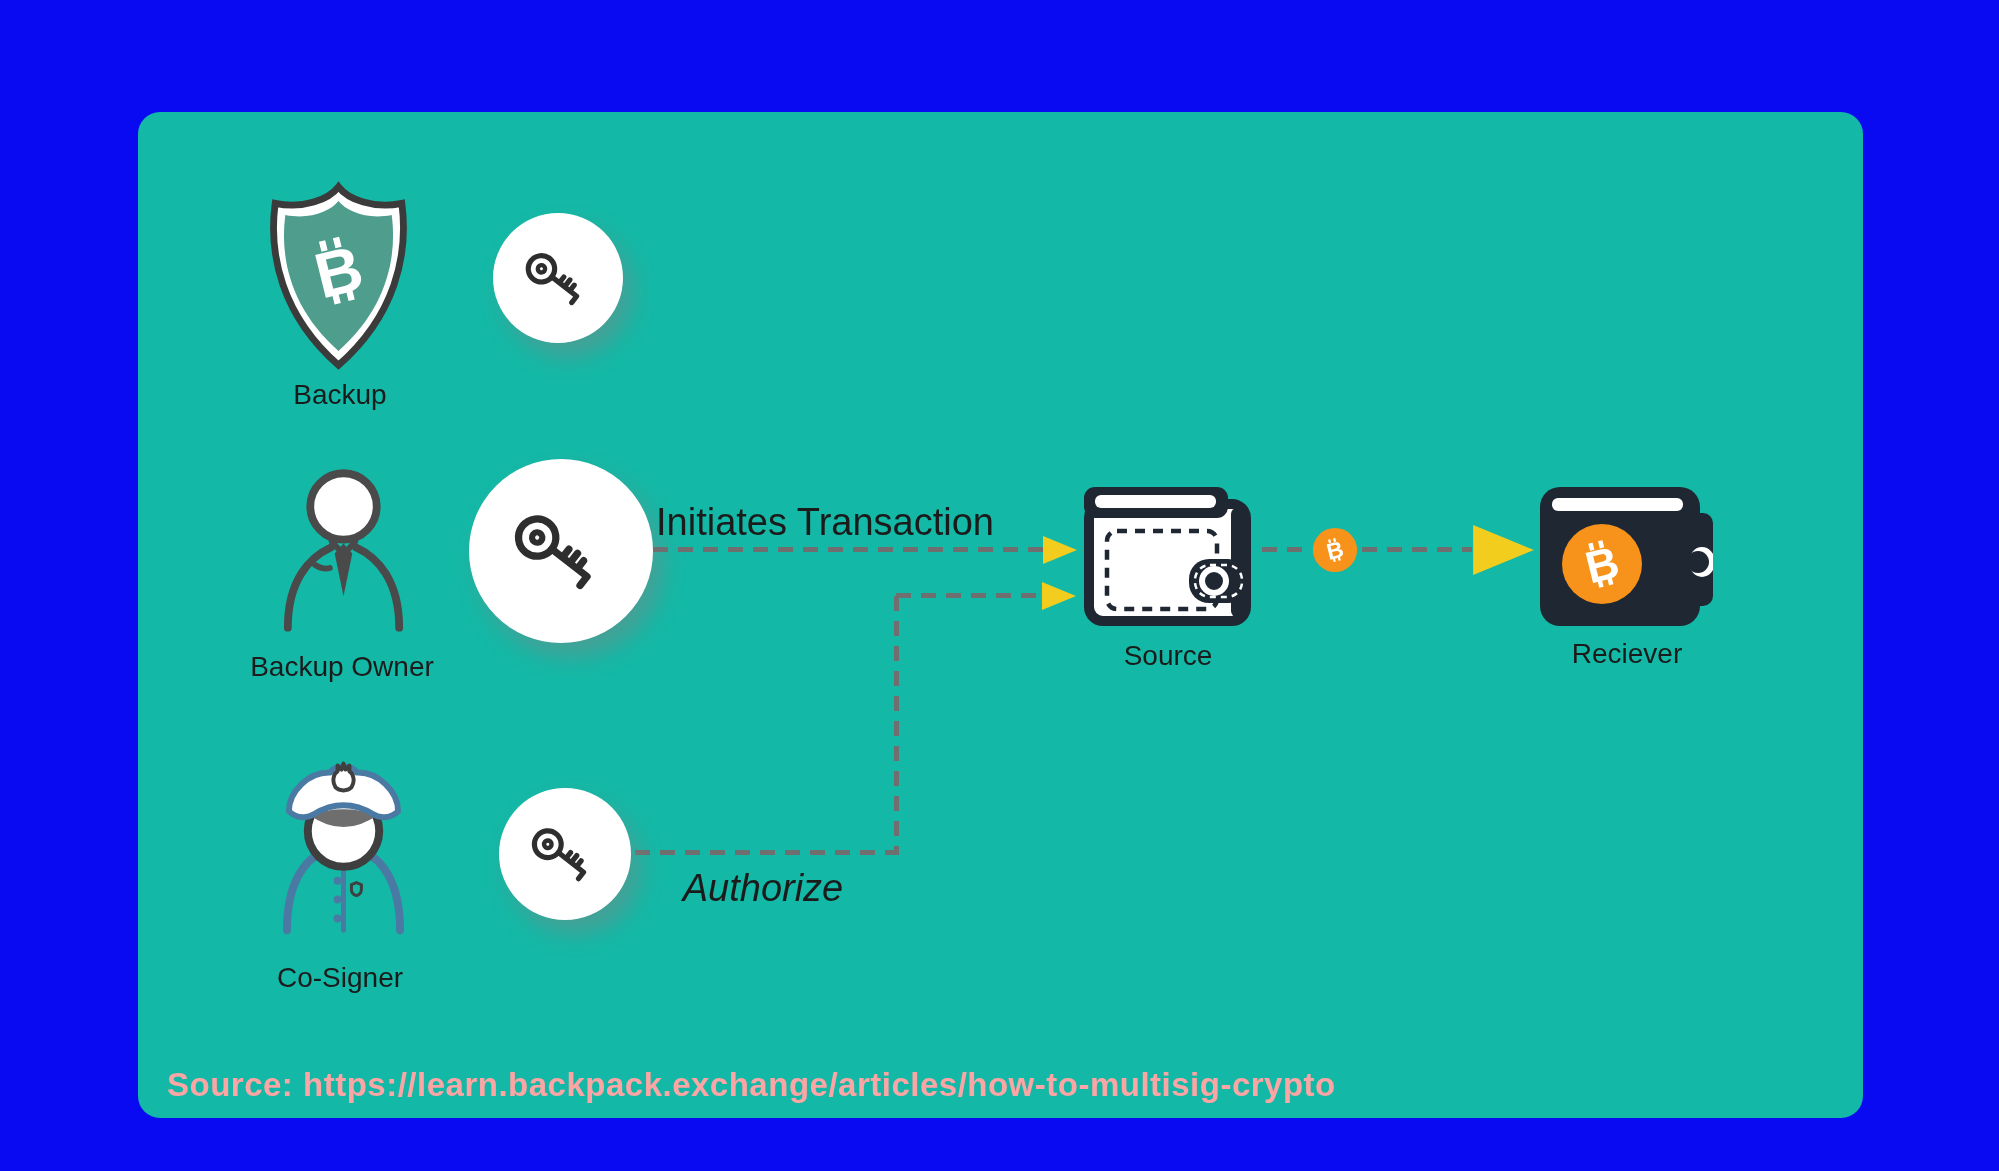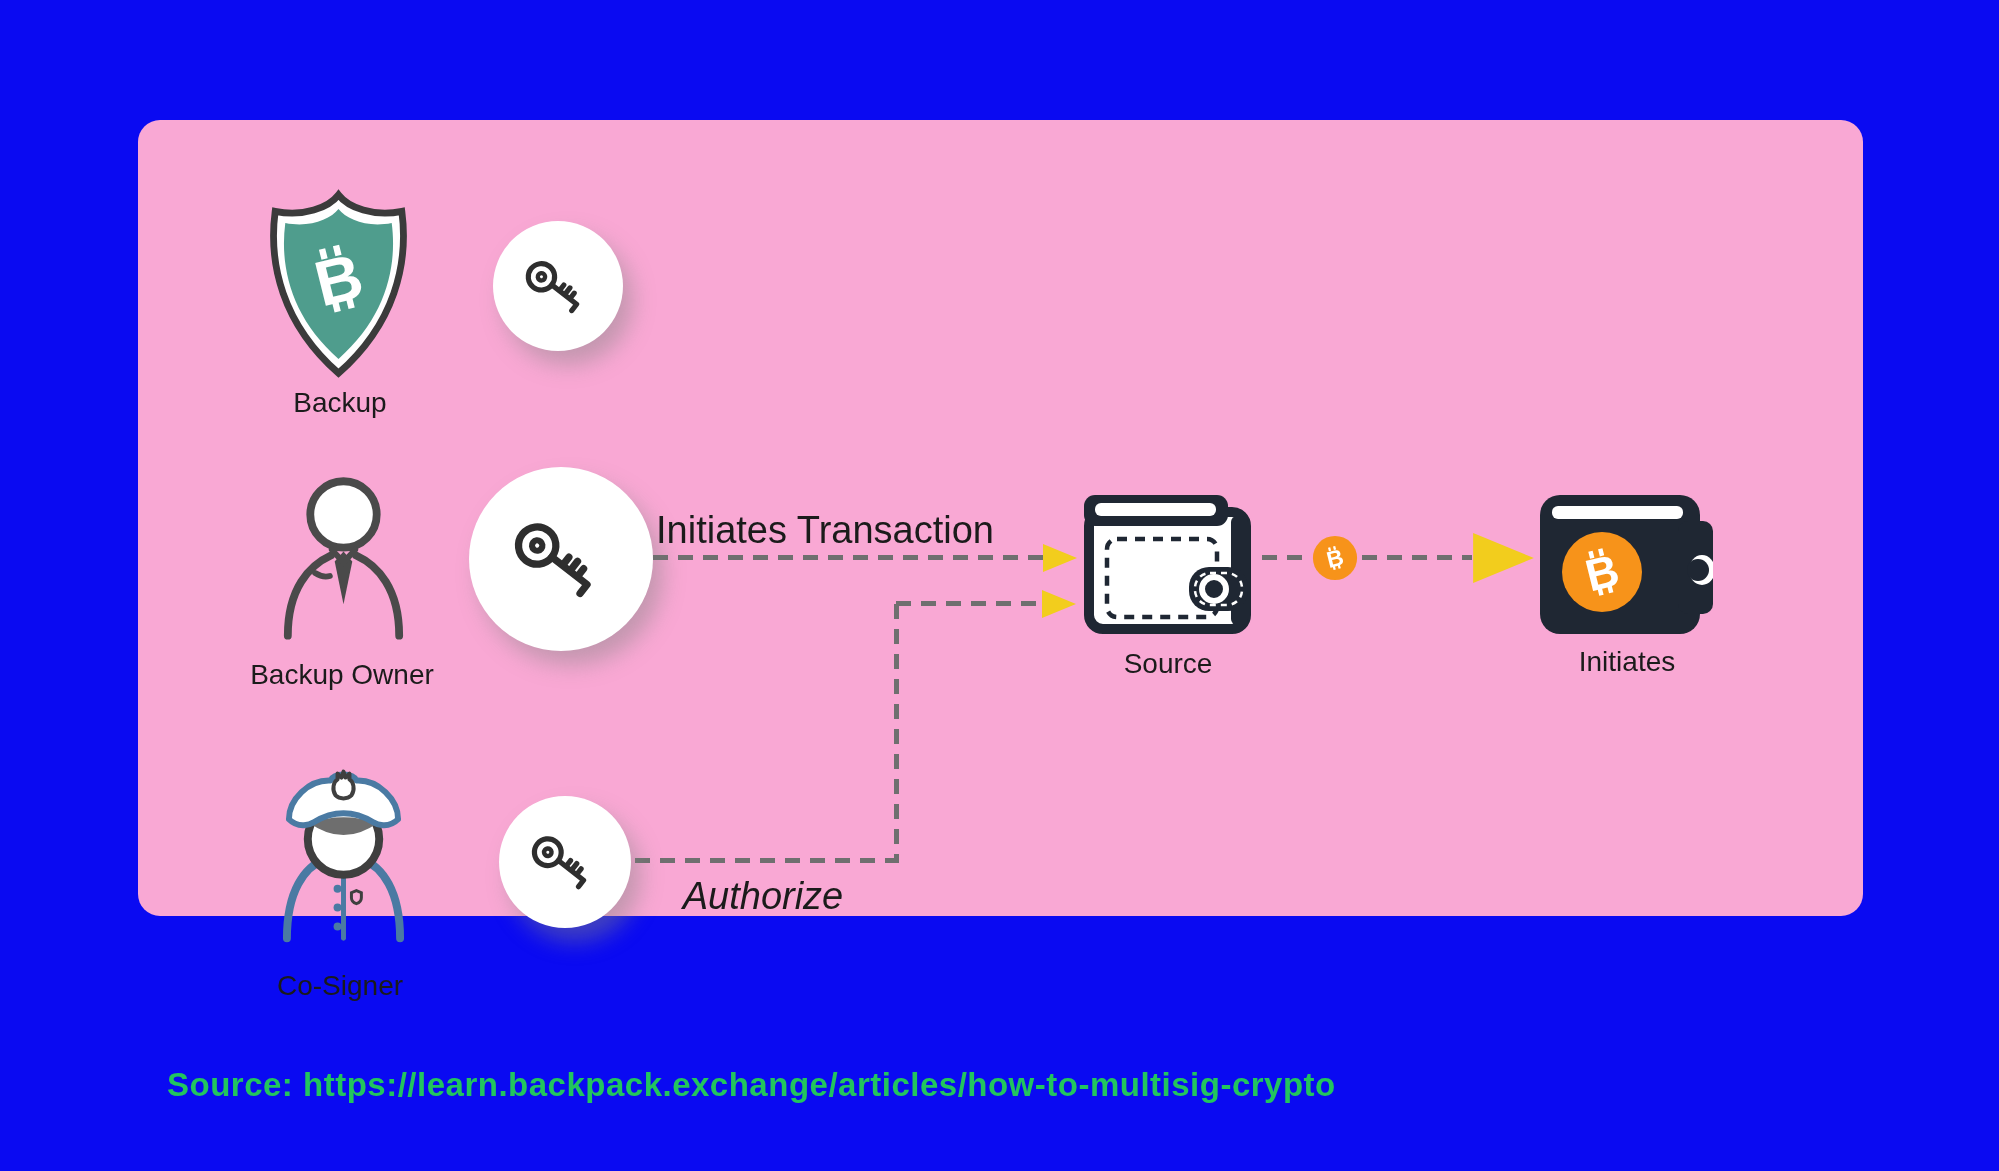--- a/index.html
+++ b/index.html
@@ -2,22 +2,22 @@
 <html><head>
 <meta charset="utf-8">
 <style>
   html,body{margin:0;padding:0;}
   body{
     width:1999px;height:1171px;position:relative;overflow:hidden;
     background:#0a0af2;
     font-family:"Liberation Sans","DejaVu Sans",sans-serif;
   }
   .card{
-    position:absolute;left:138px;top:120px;width:1725px;height:796px;
-    background:#f9a8d4;border-radius:22px;
+    position:absolute;left:138px;top:112px;width:1725px;height:1006px;
+    background:#14b8a6;border-radius:22px;
   }
   .abs{position:absolute;}
   .node-label{
     position:absolute;text-align:center;color:#1b1b1b;
     font-size:28px;line-height:30px;white-space:nowrap;
   }
   .edge-label{
     position:absolute;text-align:center;color:#1b1b1b;
     font-size:38px;line-height:32px;white-space:nowrap;
   }
@@ -32,21 +32,21 @@
     background-image:linear-gradient(to right,#6f6f6f 62%,rgba(0,0,0,0) 0);
     background-size:25px 5px;background-repeat:repeat-x;
   }
   .dash-v{
     position:absolute;width:5px;
     background-image:linear-gradient(to bottom,#6f6f6f 62%,rgba(0,0,0,0) 0);
     background-size:5px 25px;background-repeat:repeat-y;
   }
   .source-caption{
     position:absolute;left:167px;top:1066px;
-    color:#22c55e;font-size:33px;font-weight:bold;letter-spacing:0.5px;
+    color:#fca5a5;font-size:33px;font-weight:bold;letter-spacing:0.5px;
     white-space:nowrap;
   }
   
   #shield{left:122px;top:69px;width:157px;height:190px;}
   #backup-label{left:102px;top:268px;width:200px;}
   #key-backup{left:355px;top:101px;width:130px;height:130px;}
   #person-owner{left:142px;top:353px;width:127px;height:167px;}
   #owner-label{left:54px;top:540px;width:300px;}
   #key-owner{left:331px;top:347px;width:184px;height:184px;}
   #initiates-label{left:518px;top:394px;width:260px;}
@@ -183,17 +183,17 @@
 
   <svg id="wallet-receiver" class="abs" viewBox="0 0 173 139">
     <rect x="0" y="0" width="160" height="139" rx="20" fill="#1f2733"></rect>
     <rect x="138" y="26" width="35" height="93" rx="10" fill="#1f2733"></rect>
     <rect x="12" y="11" width="131" height="13" rx="6" fill="#ffffff"></rect>
     <rect x="149" y="60" width="26" height="30" rx="15" fill="#ffffff"></rect>
     <circle cx="158" cy="75" r="11" fill="#1f2733"></circle>
     <circle cx="62" cy="77" r="40" fill="#f7931a"></circle>
     <use href="#btcB" transform="translate(62,77) scale(0.56) translate(-50,-50)"></use>
   </svg>
-  <div id="receiver-label" class="node-label">Initiates</div>
+  <div id="receiver-label" class="node-label">Reciever</div>
 
 </div>
 
 <div class="source-caption">Source: https://learn.backpack.exchange/articles/how-to-multisig-crypto</div>
 
 </body></html>

